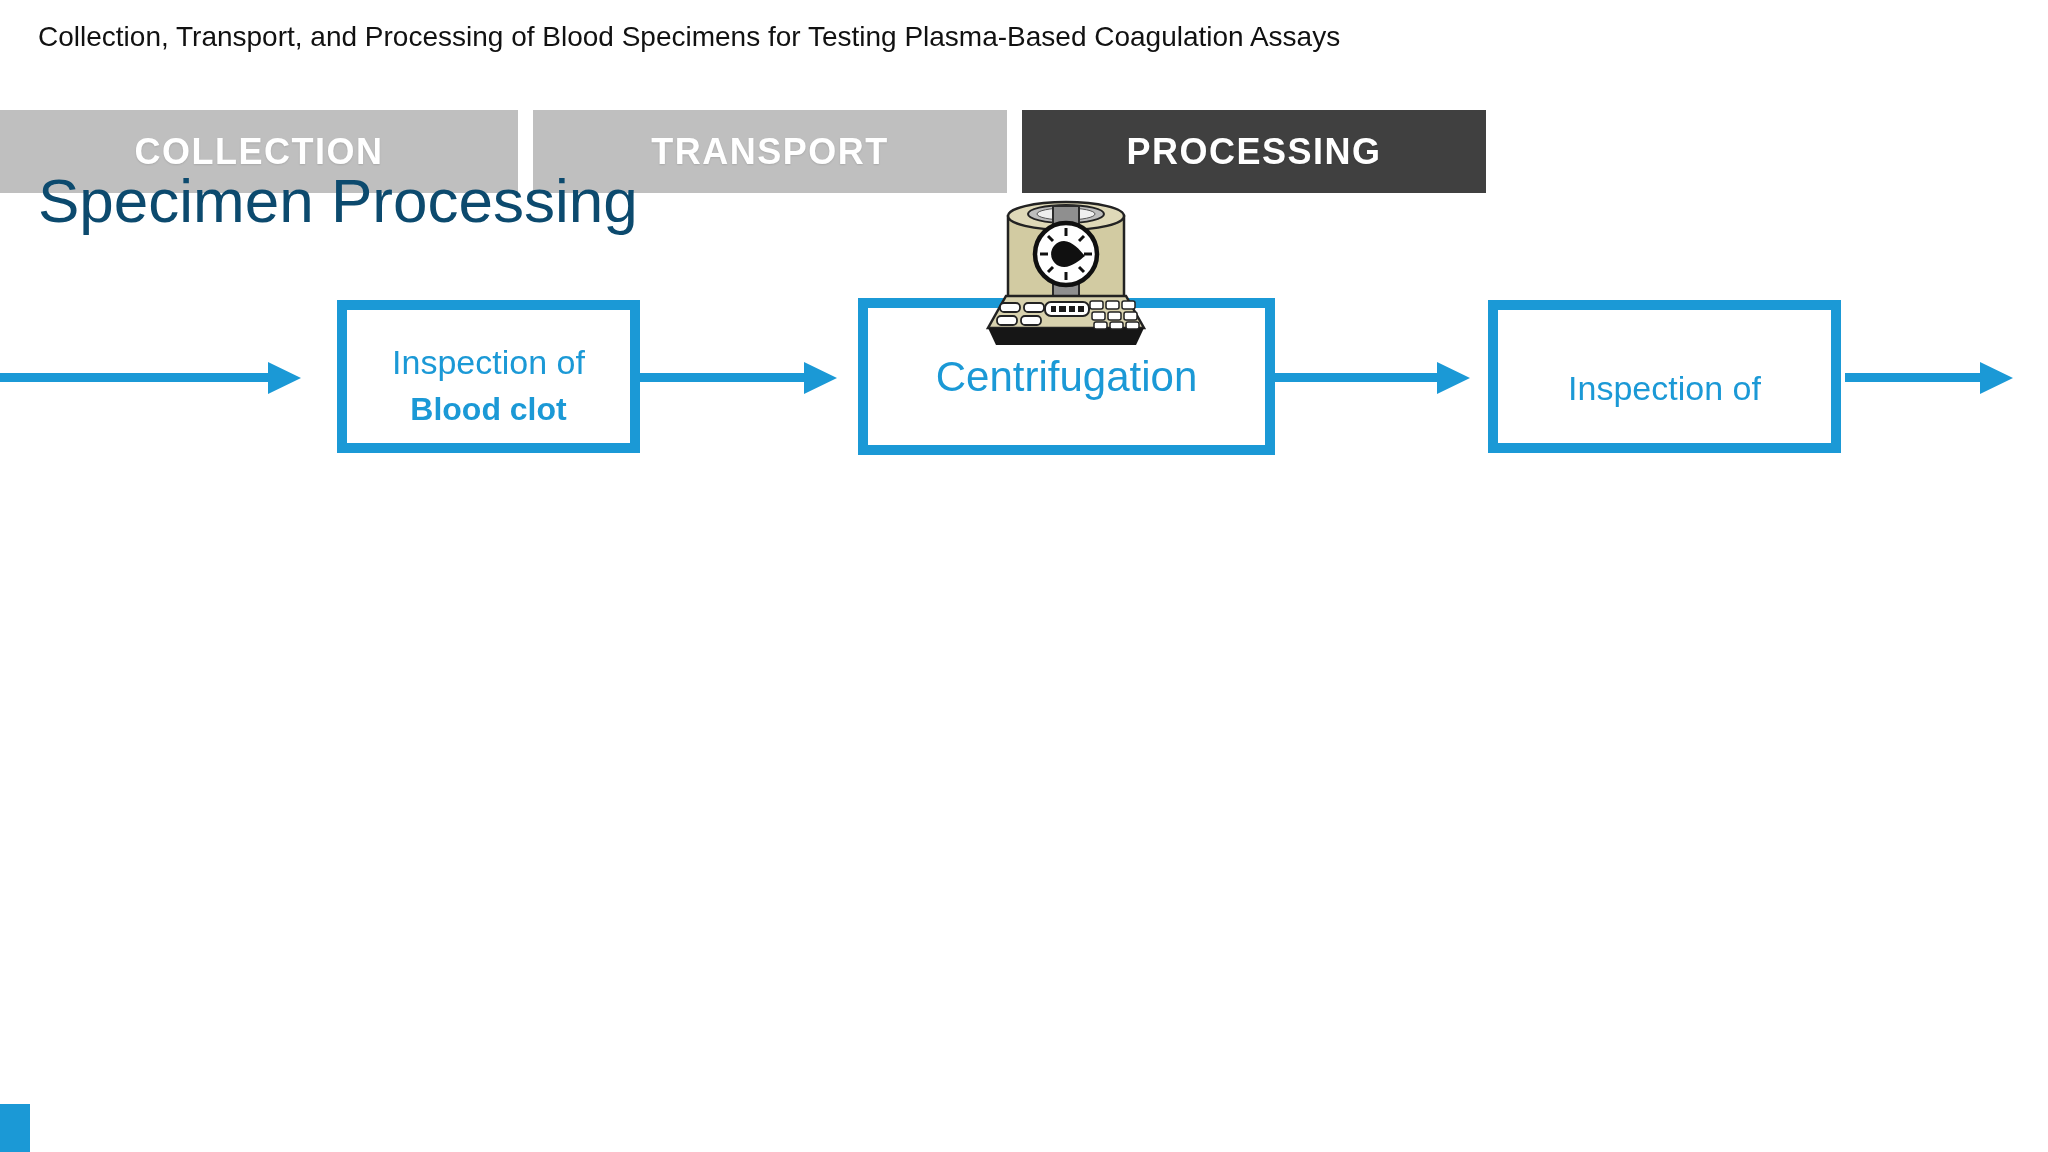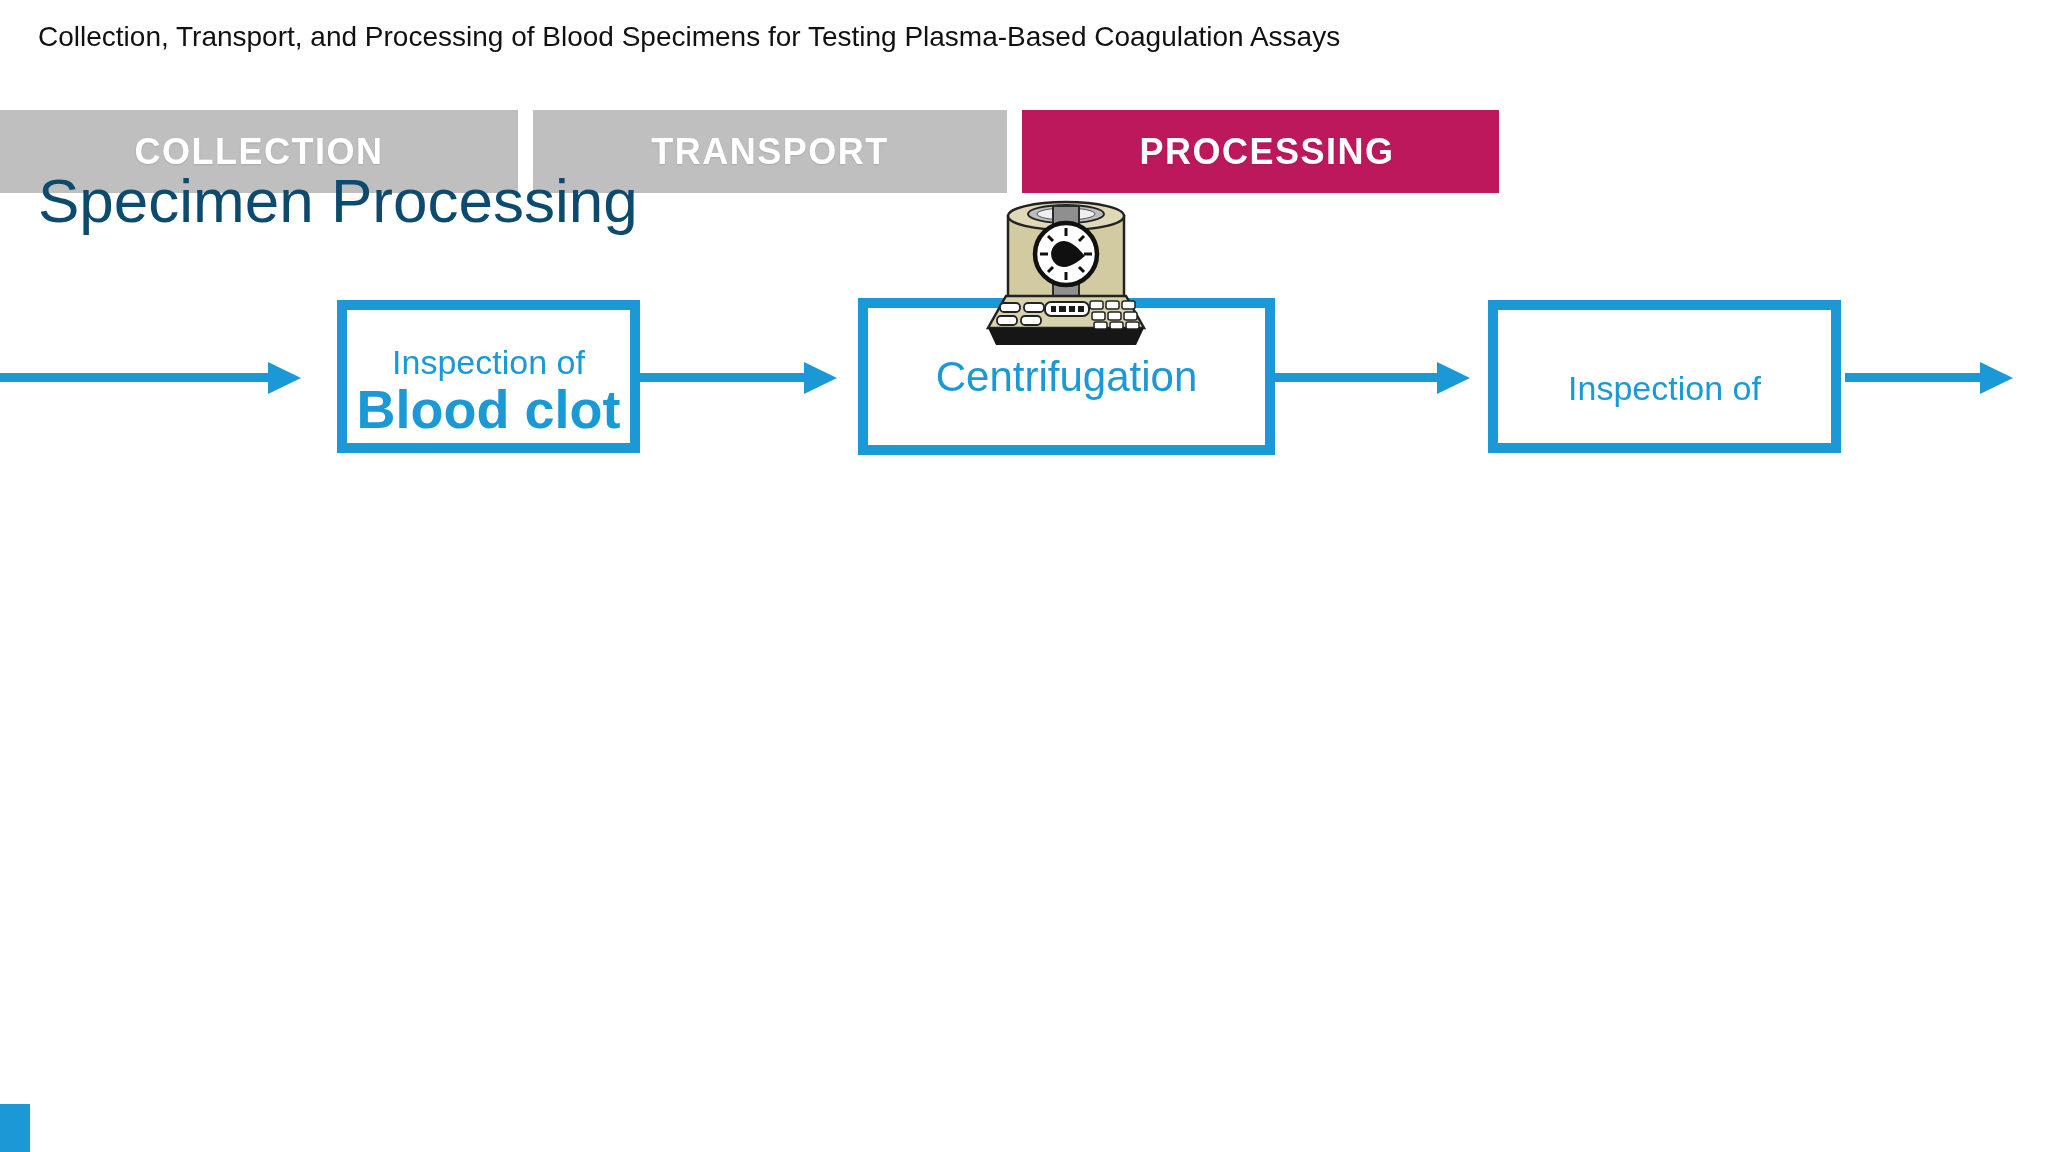--- a/index.html
+++ b/index.html
@@ -14,38 +14,38 @@
   }
   
   .tabbar{position:absolute;left:0;top:78px;width:2048px;height:83px;}
   .tab{
     position:absolute;top:0;height:83px;background:#bfbfbf;
     display:flex;align-items:center;justify-content:center;
     color:#ffffff;font-weight:bold;font-size:36px;letter-spacing:1.5px;
     text-shadow:0 1px 2px rgba(0,0,0,0.12);
     margin-top:32px;
   }
-  .tab.active{background:#be185d;padding-left:13px;}
+  .tab.active{background:#404040;}
   .tab-collection{left:0;width:518px;}
   .tab-transport{left:533px;width:474px;}
   .tab-processing{left:1022px;width:464px;}
   .tab-storage{left:1501px;width:547px;}
   
   .heading{
     position:absolute;left:38px;top:166px;
     font-size:62px;line-height:70px;color:#0c4a6e;white-space:nowrap;
   }
   
   .fbox{
     position:absolute;background:#ffffff;border:10px solid #1b99d6;box-sizing:border-box;
     display:flex;flex-direction:column;align-items:center;justify-content:center;
     color:#1b99d6;text-align:center;z-index:2;
   }
   .fbox .l1{font-size:34px;line-height:42px;margin-top:23px;}
-  .fbox .l2{font-size:54px;line-height:52px;font-weight:bold;}
+  .fbox .l2{font-size:32px;line-height:52px;font-weight:bold;}
   .fbox .single{font-size:42px;line-height:52px;}
   .box1{left:337px;top:300px;width:303px;height:153px;}
   .box2{left:858px;top:298px;width:417px;height:157px;}
   .box3{left:1488px;top:300px;width:353px;height:153px;}
   
   .arrow-line{position:absolute;top:373px;height:9px;background:#1b99d6;z-index:1;}
   .arrow-head{
     position:absolute;top:362px;width:0;height:0;z-index:1;
     border-left:33px solid #1b99d6;border-top:16px solid transparent;border-bottom:16px solid transparent;
   }

